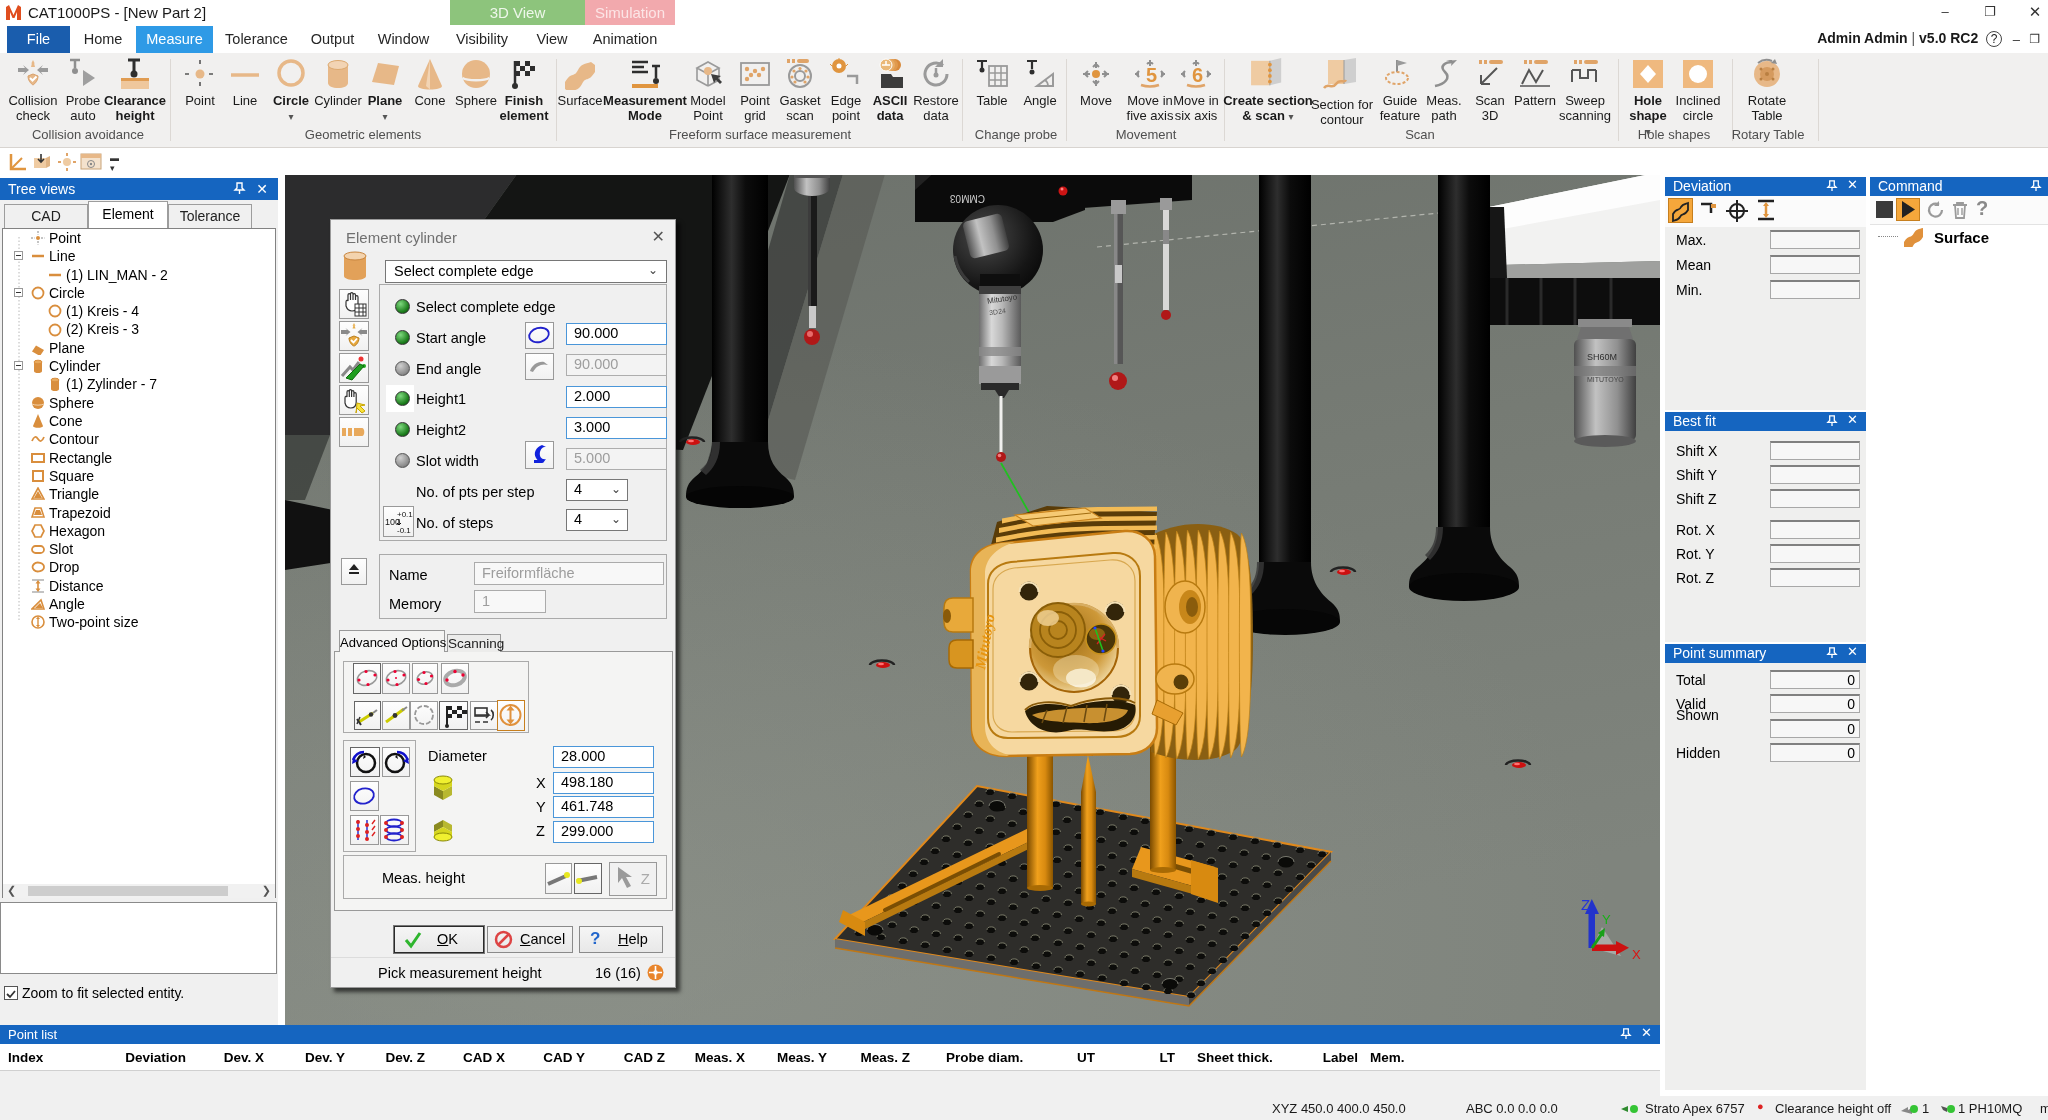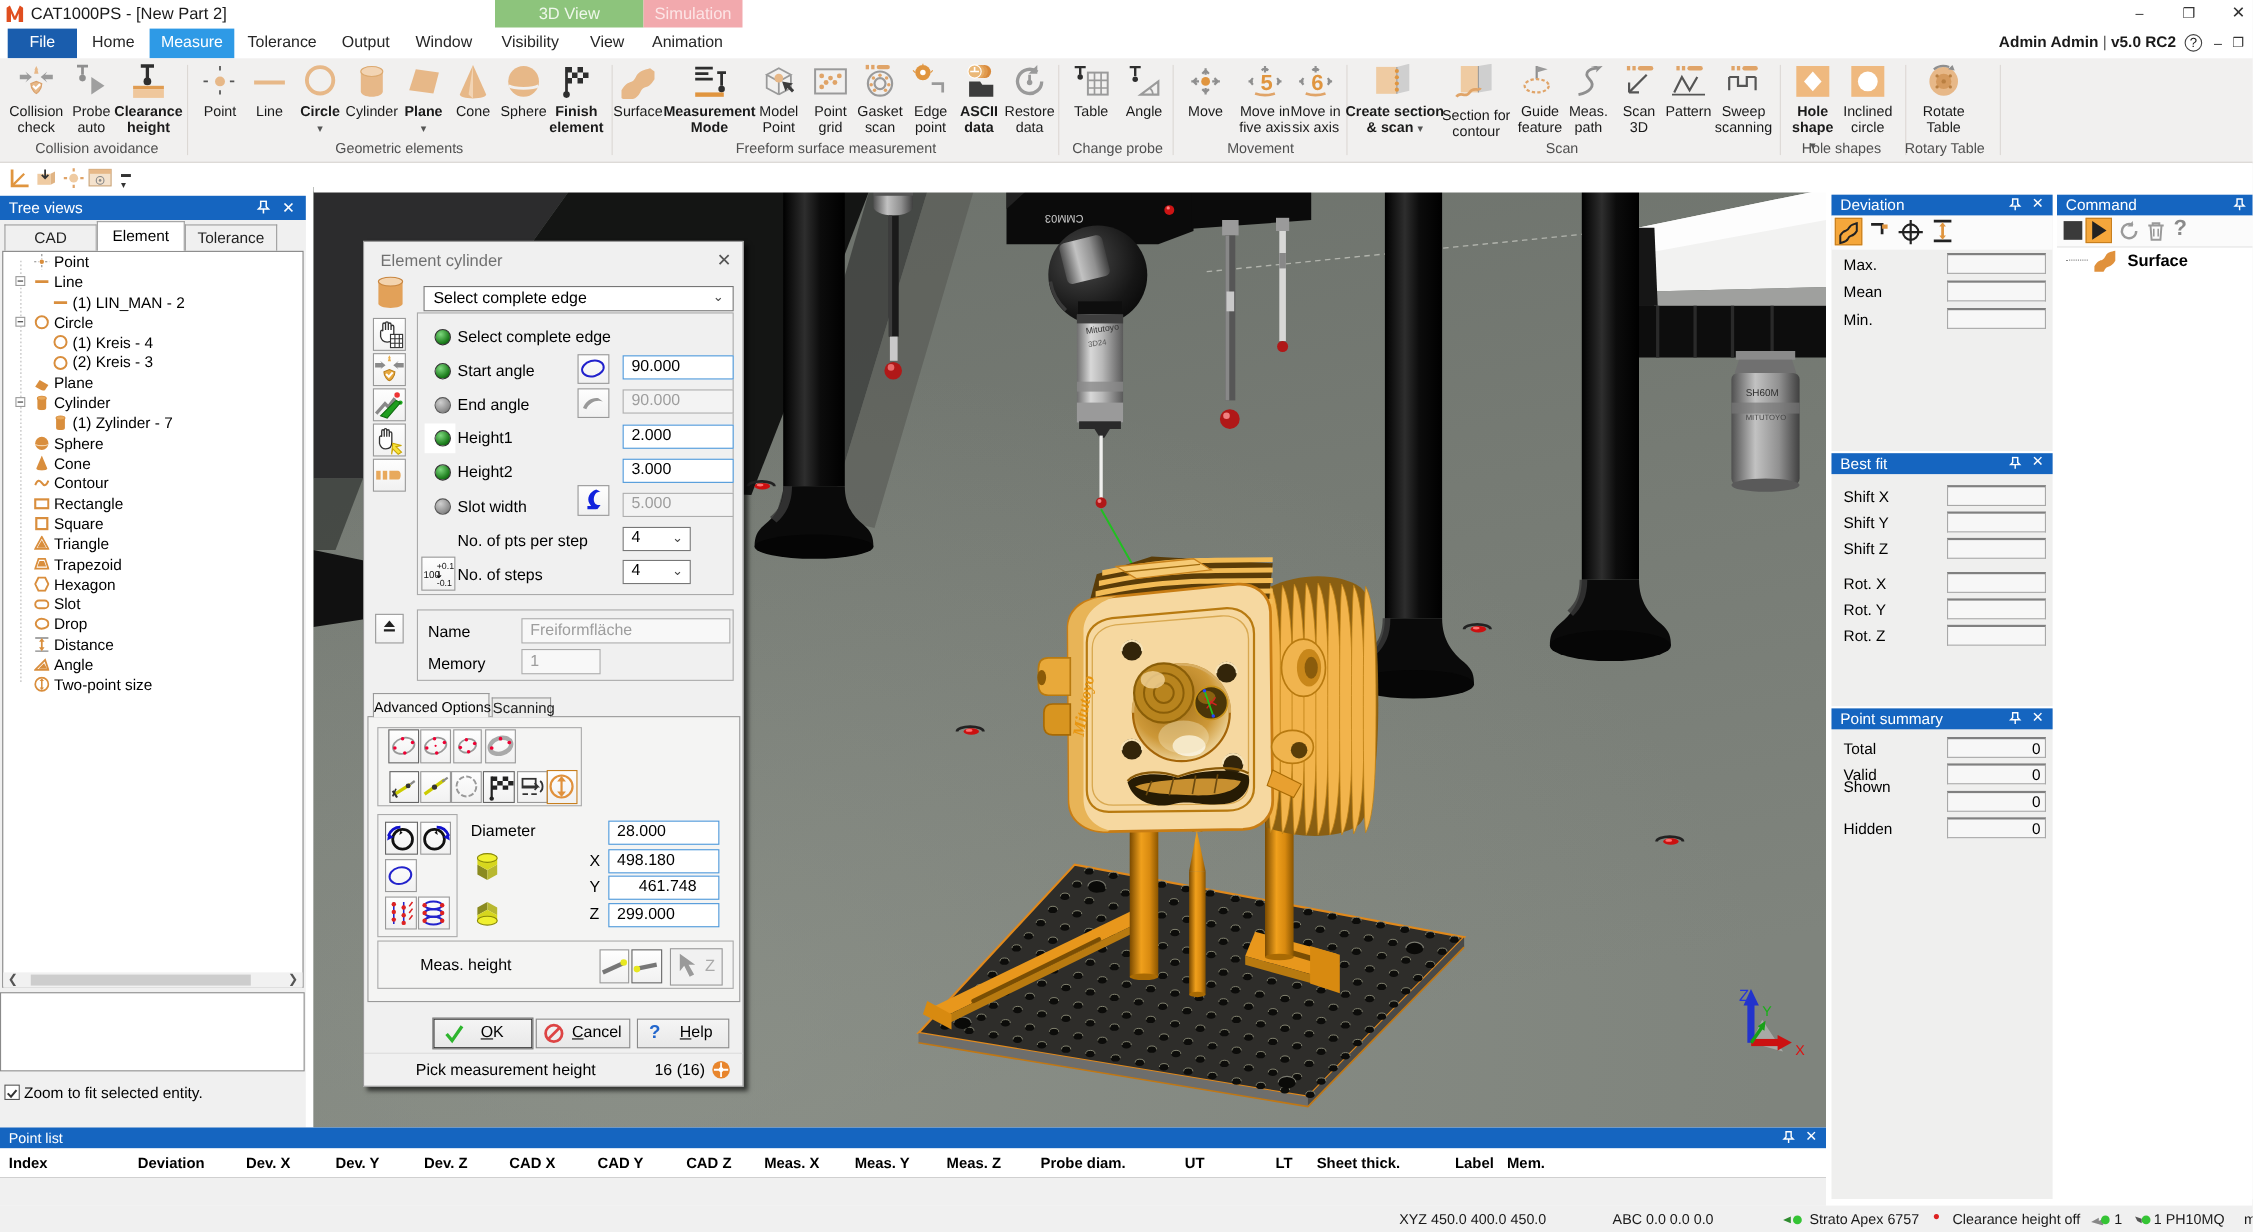--- a/index.html
+++ b/index.html
@@ -1461,21 +1461,21 @@
         </svg>
       <div class="dtext" style="left:205px;top:555px;">X</div>
       <div class="dbox1" style="left:222px;top:552px;">498.180</div>
       <svg style="position:absolute;left:97px;top:592px;" width="30" height="34" viewBox="0 0 30 34">
           <path d="M6 20l9-5v-7l-9 5z" fill="#8a8a20"></path>
           <path d="M24 20l-9-5v-7l9 5z" fill="#b8b830"></path>
           <path d="M6 26v-6l9-5 9 5v6z" fill="#d6d61e"></path>
           <ellipse cx="15" cy="25" rx="9" ry="4" fill="#f0f030" stroke="#888808"></ellipse>
         </svg>
       <div class="dtext" style="left:205px;top:579px;">Y</div>
-      <div class="dbox1" style="left:222px;top:576px;text-align:center;">461.748</div>
+      <div class="dbox1" style="left:222px;top:576px;">461.748</div>
       <div class="dtext" style="left:205px;top:603px;">Z</div>
       <div class="dbox1" style="left:222px;top:601px;">299.000</div>
       <div class="gbox" style="left:12px;top:635px;width:324px;height:44px;"></div>
       <div class="dtext" style="left:51px;top:650px;">Meas. height</div>
       <div class="dbtn" style="left:214px;top:643px;width:27px;height:31px;"><svg width="25" height="29" viewBox="0 0 25 29">
             <path d="M2 20L20 12" stroke="#777" stroke-width="4"></path>
             <circle cx="21" cy="11" r="3" fill="#e8e820"></circle>
           </svg></div>
       <div class="dbtn" style="left:243px;top:643px;width:28px;height:31px;border-color:#666;"><svg width="26" height="29" viewBox="0 0 26 29">
             <path d="M2 17L22 13" stroke="#777" stroke-width="4"></path>

